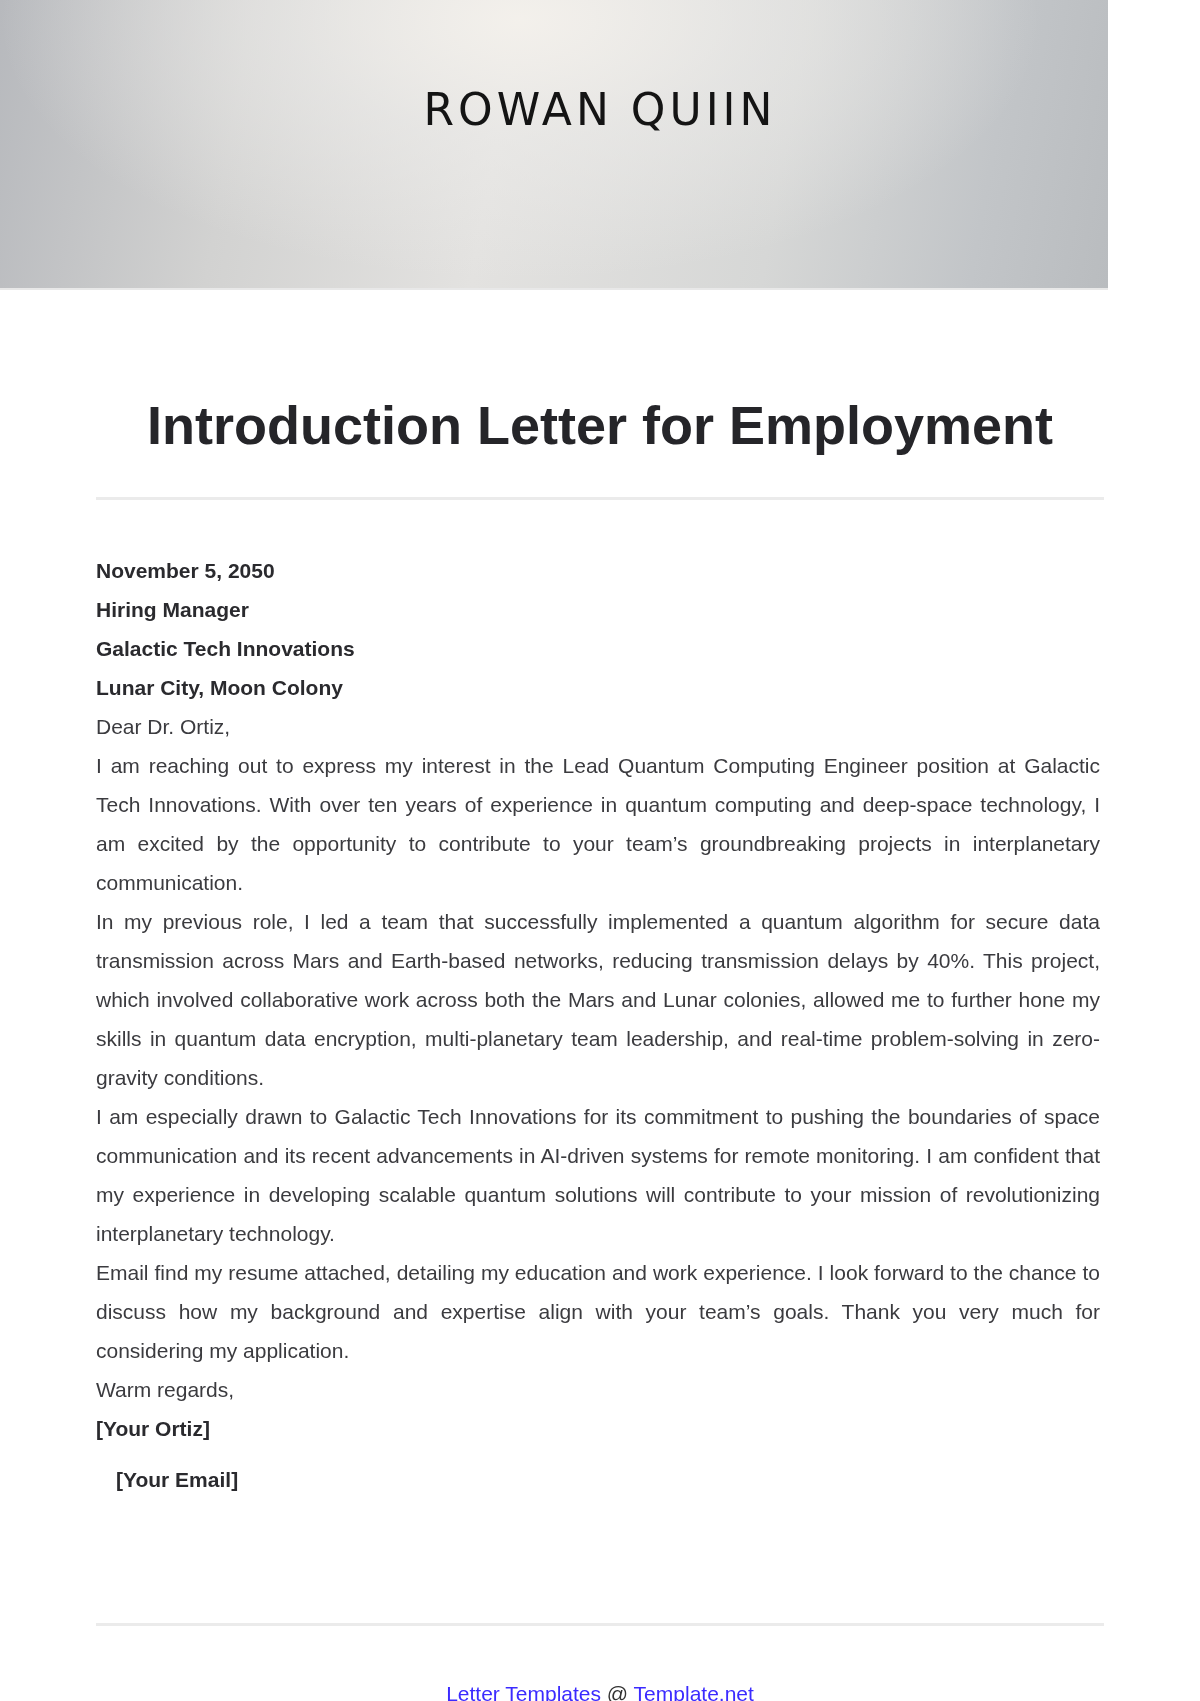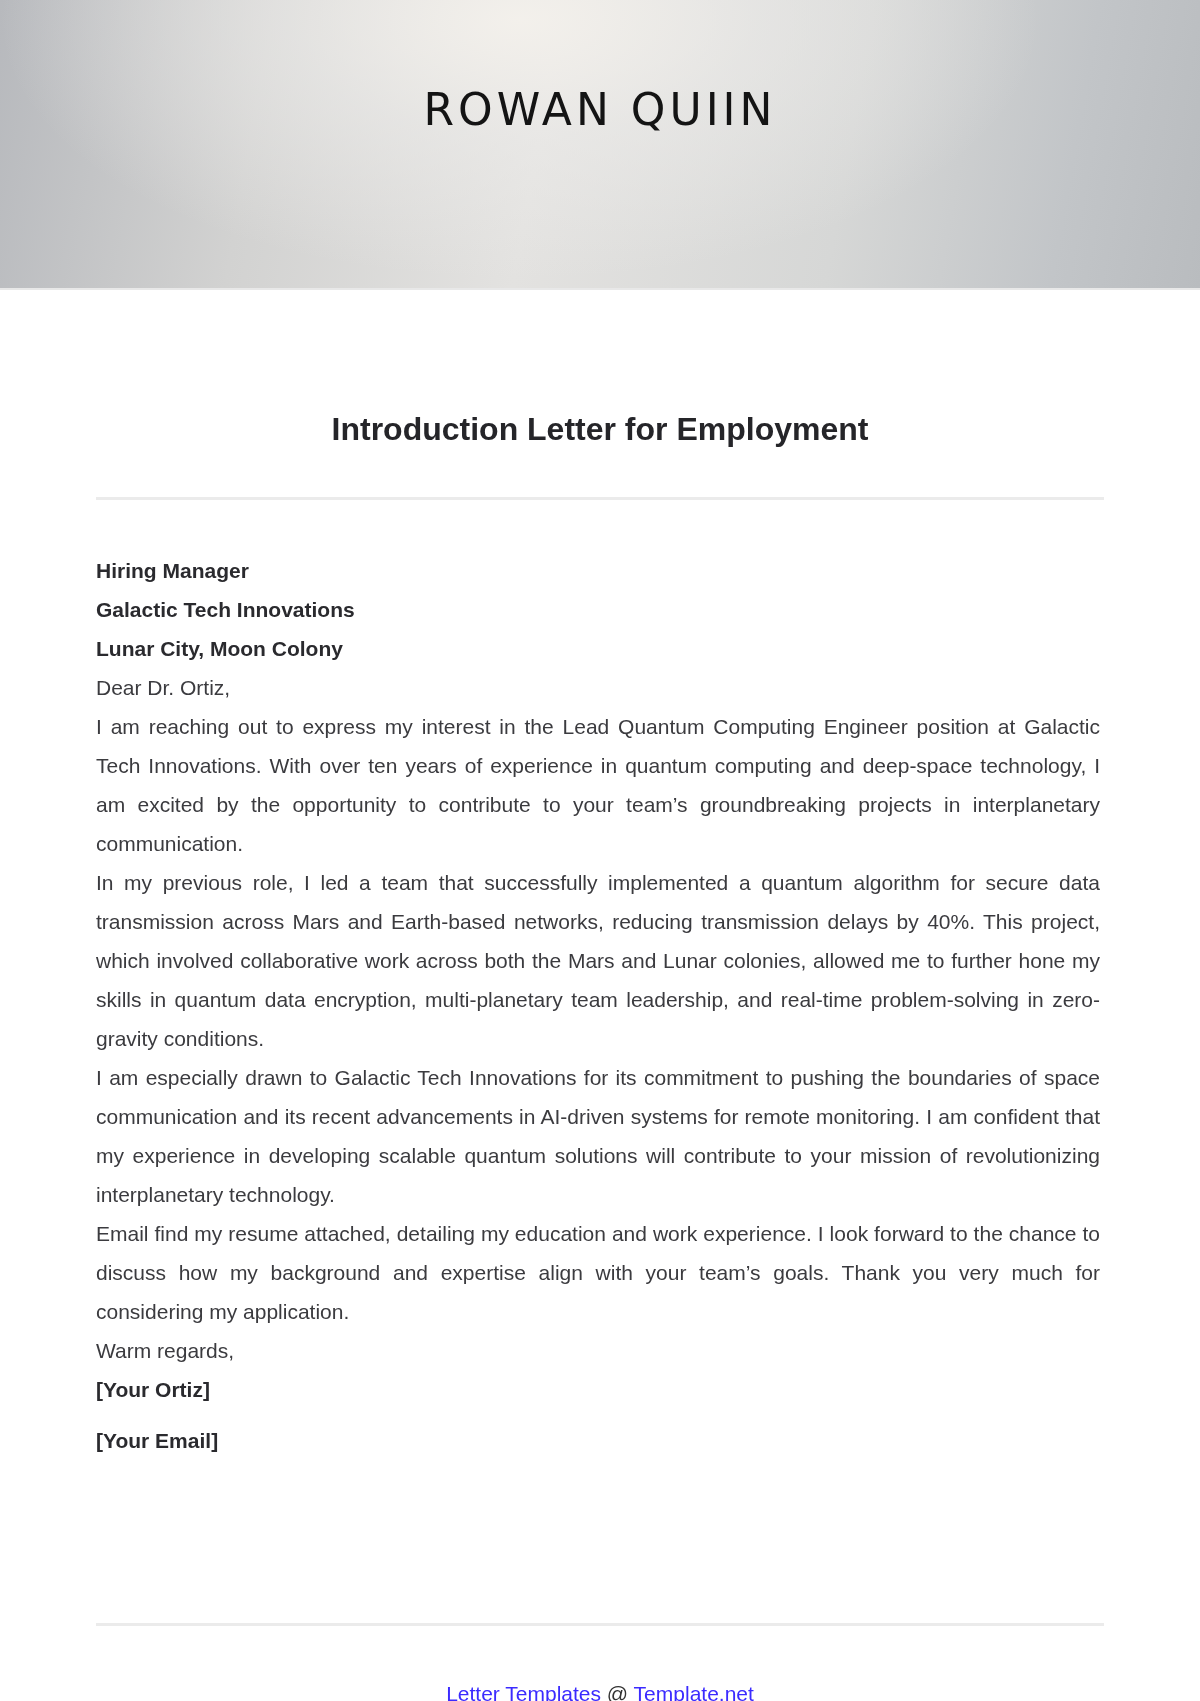--- a/index.html
+++ b/index.html
@@ -10,21 +10,21 @@
       overflow: hidden;
     }
     body {
       font-family: "Liberation Sans", "DejaVu Sans", sans-serif;
       color: #2b2b2e;
       position: relative;
     }
     .header {
       position: absolute;
       top: 0; left: 0;
-      width: 1200px;
+      width: 1108px;
       height: 290px;
       background:
         radial-gradient(ellipse 520px 260px at 520px 20px, rgba(244,241,236,0.95) 0%, rgba(236,235,233,0.6) 45%, rgba(236,235,233,0) 100%),
         linear-gradient(100deg, #b7b9bd 0%, #d2d2d1 22%, #e3e2e0 45%, #d6d7d6 70%, #c2c5c8 88%, #b9bcbf 100%);
       border-bottom: 2px solid #e8e8e8;
       padding-left: 20px;
     }
     .header-name {
       position: absolute;
       top: 84px;
@@ -49,24 +49,23 @@
       color: #333333;
     }
     .title {
       position: absolute;
       top: 394px;
       left: 0;
       width: 1200px;
       text-align: center;
       font-family: "Liberation Sans", sans-serif;
       font-weight: bold;
-      font-size: 32px;
+      font-size: 54px;
       color: #252529;
       letter-spacing: 0px;
-      margin-top: 17px;
     }
     .divider {
       position: absolute;
       left: 96px;
       width: 1008px;
       height: 3px;
       background: #ebebeb;
     }
     .divider.top { top: 497px; }
     .divider.bottom { top: 1623px; }
@@ -80,21 +79,21 @@
       color: #3b3b3f;
     }
     .content .bold {
       font-weight: bold;
       color: #2a2a2e;
     }
     .content p {
       text-align: justify;
       text-align-last: left;
     }
-    .content .sig-gap { margin-top: 12px; }
+    .content .sig-gap { margin-top: 12px; margin-left: 20px; }
     .footer {
       position: absolute;
       top: 1682px;
       left: 0;
       width: 1200px;
       text-align: center;
       font-family: "Liberation Sans", sans-serif;
       font-size: 21px;
       color: #333333;
       white-space: nowrap;
@@ -109,20 +108,21 @@
 
 <div class="header">
   <div class="header-name">ROWAN QUIIN</div>
 </div>
 
 <h1 class="title">Introduction Letter for Employment</h1>
 
 <div class="divider top"></div>
 
 <div class="content">
+  <div class="bold">November 5, 2050</div>
   <div class="bold">Hiring Manager</div>
   <div class="bold">Galactic Tech Innovations</div>
   <div class="bold">Lunar City, Moon Colony</div>
   <div>Dear Dr. Ortiz,</div>
   <p>I am reaching out to express my interest in the Lead Quantum Computing Engineer position at Galactic Tech Innovations. With over ten years of experience in quantum computing and deep-space technology, I am excited by the opportunity to contribute to your team’s groundbreaking projects in interplanetary communication.</p>
   <p>In my previous role, I led a team that successfully implemented a quantum algorithm for secure data transmission across Mars and Earth-based networks, reducing transmission delays by 40%. This project, which involved collaborative work across both the Mars and Lunar colonies, allowed me to further hone my skills in quantum data encryption, multi-planetary team leadership, and real-time problem-solving in zero-gravity conditions.</p>
   <p>I am especially drawn to Galactic Tech Innovations for its commitment to pushing the boundaries of space communication and its recent advancements in AI-driven systems for remote monitoring. I am confident that my experience in developing scalable quantum solutions will contribute to your mission of revolutionizing interplanetary technology.</p>
   <p>Email find my resume attached, detailing my education and work experience. I look forward to the chance to discuss how my background and expertise align with your team’s goals. Thank you very much for considering my application.</p>
   <div>Warm regards,</div>
   <div class="bold">[Your Ortiz]</div>

